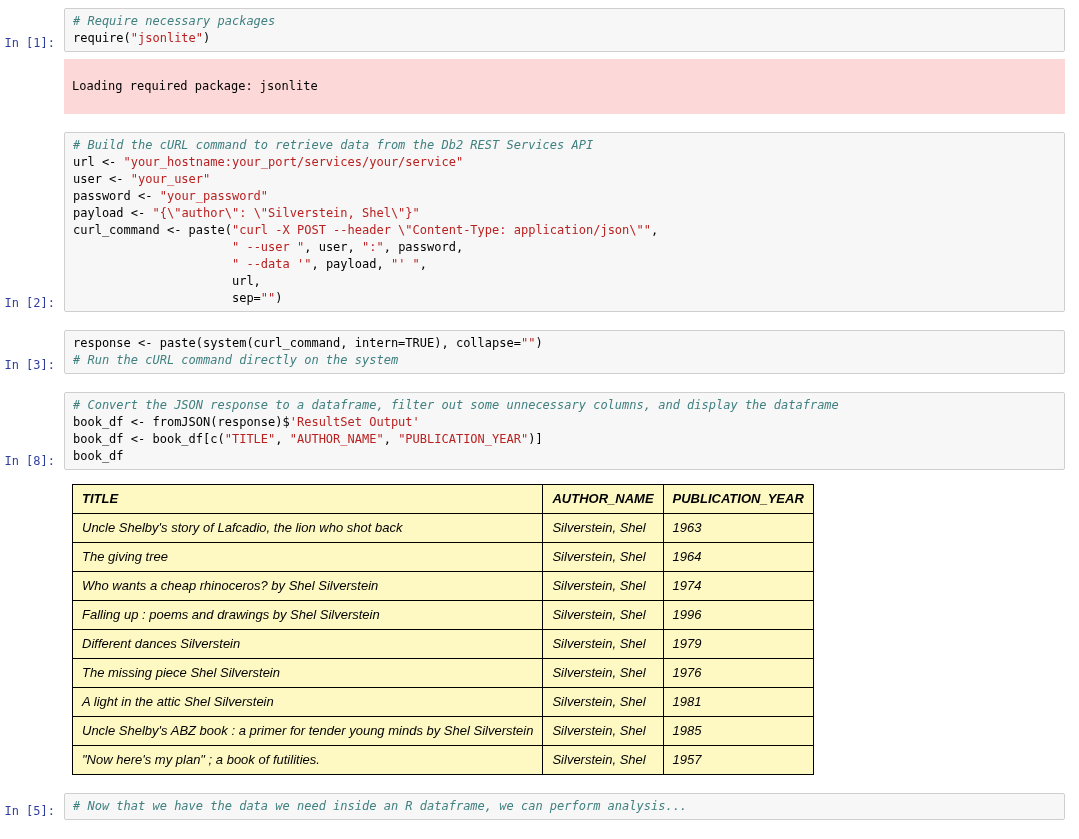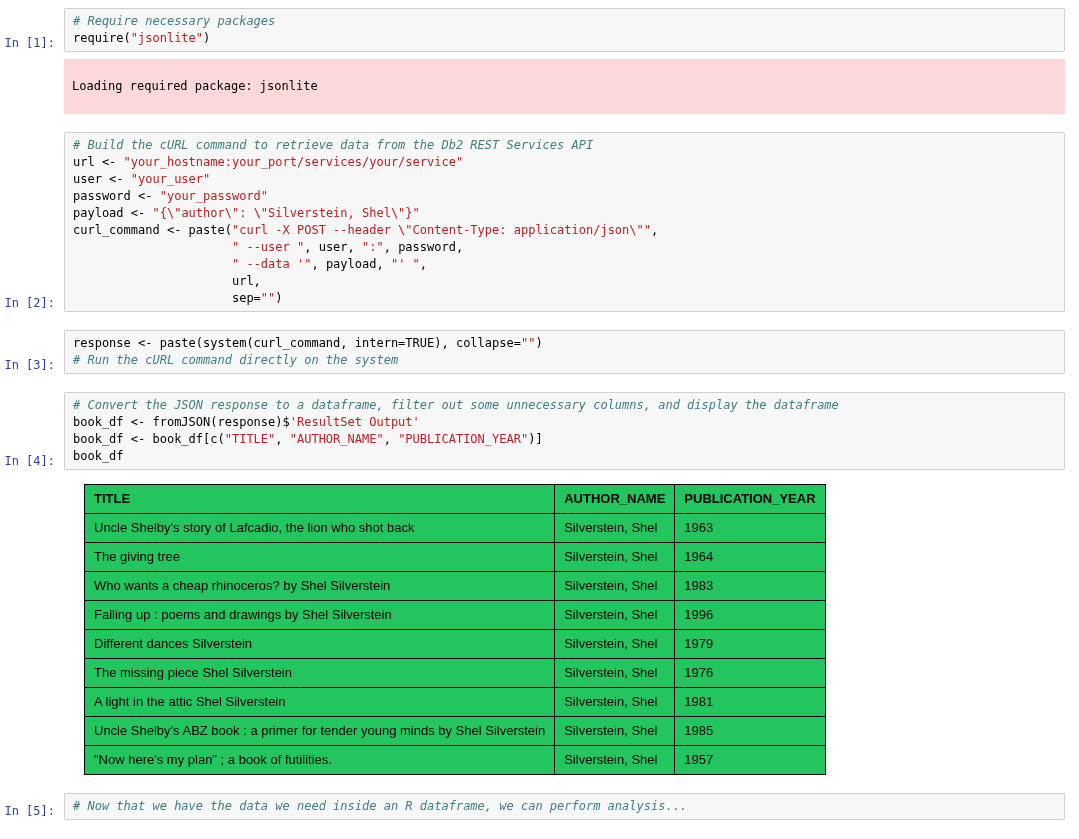--- a/index.html
+++ b/index.html
@@ -52,22 +52,23 @@
   .output-area { flex: 1 1 auto; min-width: 0; }
 
   .stderr-box {
     background: var(--stderr-bg, #fdd8d8);
     margin-top: 7px;
     padding: 19px 8px;
   }
 
   table.df-table {
     border-collapse: collapse;
-    margin: 14px 0 0 20px;
-    background: #22c55e;
+    margin: 14px 0 0 8px;
+    background: #fef9c3;
+    font-style: italic;
   }
   table.df-table th, table.df-table td {
     border: 1px solid var(--table-border, #000000);
     padding: 6px 9px;
     font-family: "Liberation Sans", sans-serif;
     font-size: 13px;
     line-height: 16px;
     text-align: left;
     white-space: nowrap;
     color: #000000;
@@ -105,21 +106,21 @@
     <div class="cell">
       <div class="input-row">
         <div class="prompt">In [3]:</div>
         <div class="code-area">
           <pre class="code"><div class="code-line"><span class="tok-plain">response &lt;- paste(system(curl_command, intern=TRUE), collapse=</span><span class="tok-string">""</span><span class="tok-plain">)</span></div><div class="code-line"><span class="tok-comment"># Run the cURL command directly on the system</span></div></pre>
         </div>
       </div>
     </div>
     <div class="cell">
       <div class="input-row">
-        <div class="prompt">In [4]:</div>
+        <div class="prompt">In [8]:</div>
         <div class="code-area">
           <pre class="code"><div class="code-line"><span class="tok-comment"># Convert the JSON response to a dataframe, filter out some unnecessary columns, and display the dataframe</span></div><div class="code-line"><span class="tok-plain">book_df &lt;- fromJSON(response)$</span><span class="tok-string">'ResultSet Output'</span></div><div class="code-line"><span class="tok-plain">book_df &lt;- book_df[c(</span><span class="tok-string">"TITLE"</span><span class="tok-plain">, </span><span class="tok-string">"AUTHOR_NAME"</span><span class="tok-plain">, </span><span class="tok-string">"PUBLICATION_YEAR"</span><span class="tok-plain">)]</span></div><div class="code-line"><span class="tok-plain">book_df</span></div></pre>
         </div>
       </div>
       <div class="output-row">
         <div class="prompt"></div>
         <div class="output-area">
           <table class="df-table">
             <thead>
               <tr>
@@ -135,21 +136,21 @@
                 <td>1963</td>
               </tr>
               <tr>
                 <td>The giving tree</td>
                 <td>Silverstein, Shel</td>
                 <td>1964</td>
               </tr>
               <tr>
                 <td>Who wants a cheap rhinoceros? by Shel Silverstein</td>
                 <td>Silverstein, Shel</td>
-                <td>1983</td>
+                <td>1974</td>
               </tr>
               <tr>
                 <td>Falling up : poems and drawings by Shel Silverstein</td>
                 <td>Silverstein, Shel</td>
                 <td>1996</td>
               </tr>
               <tr>
                 <td>Different dances Silverstein</td>
                 <td>Silverstein, Shel</td>
                 <td>1979</td>

